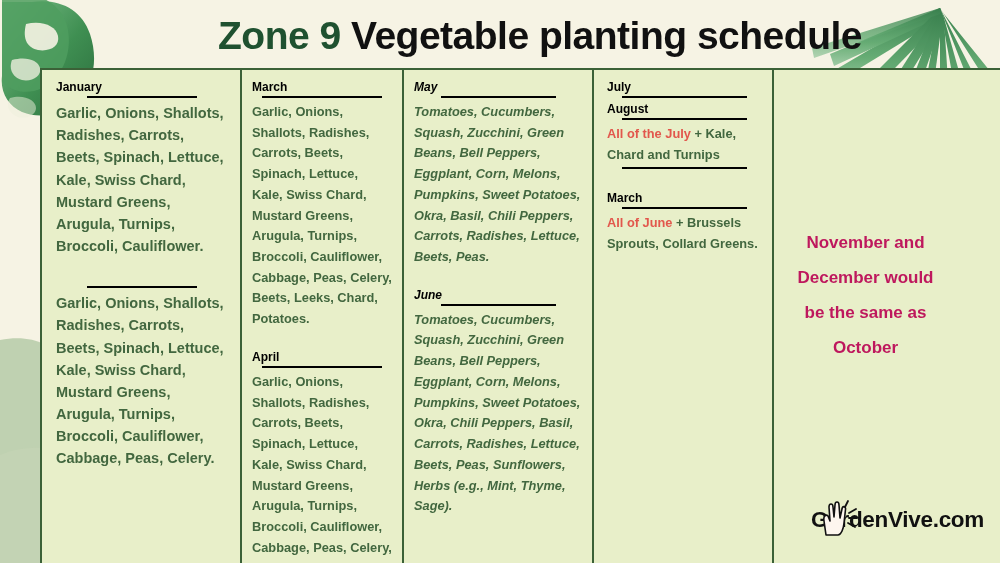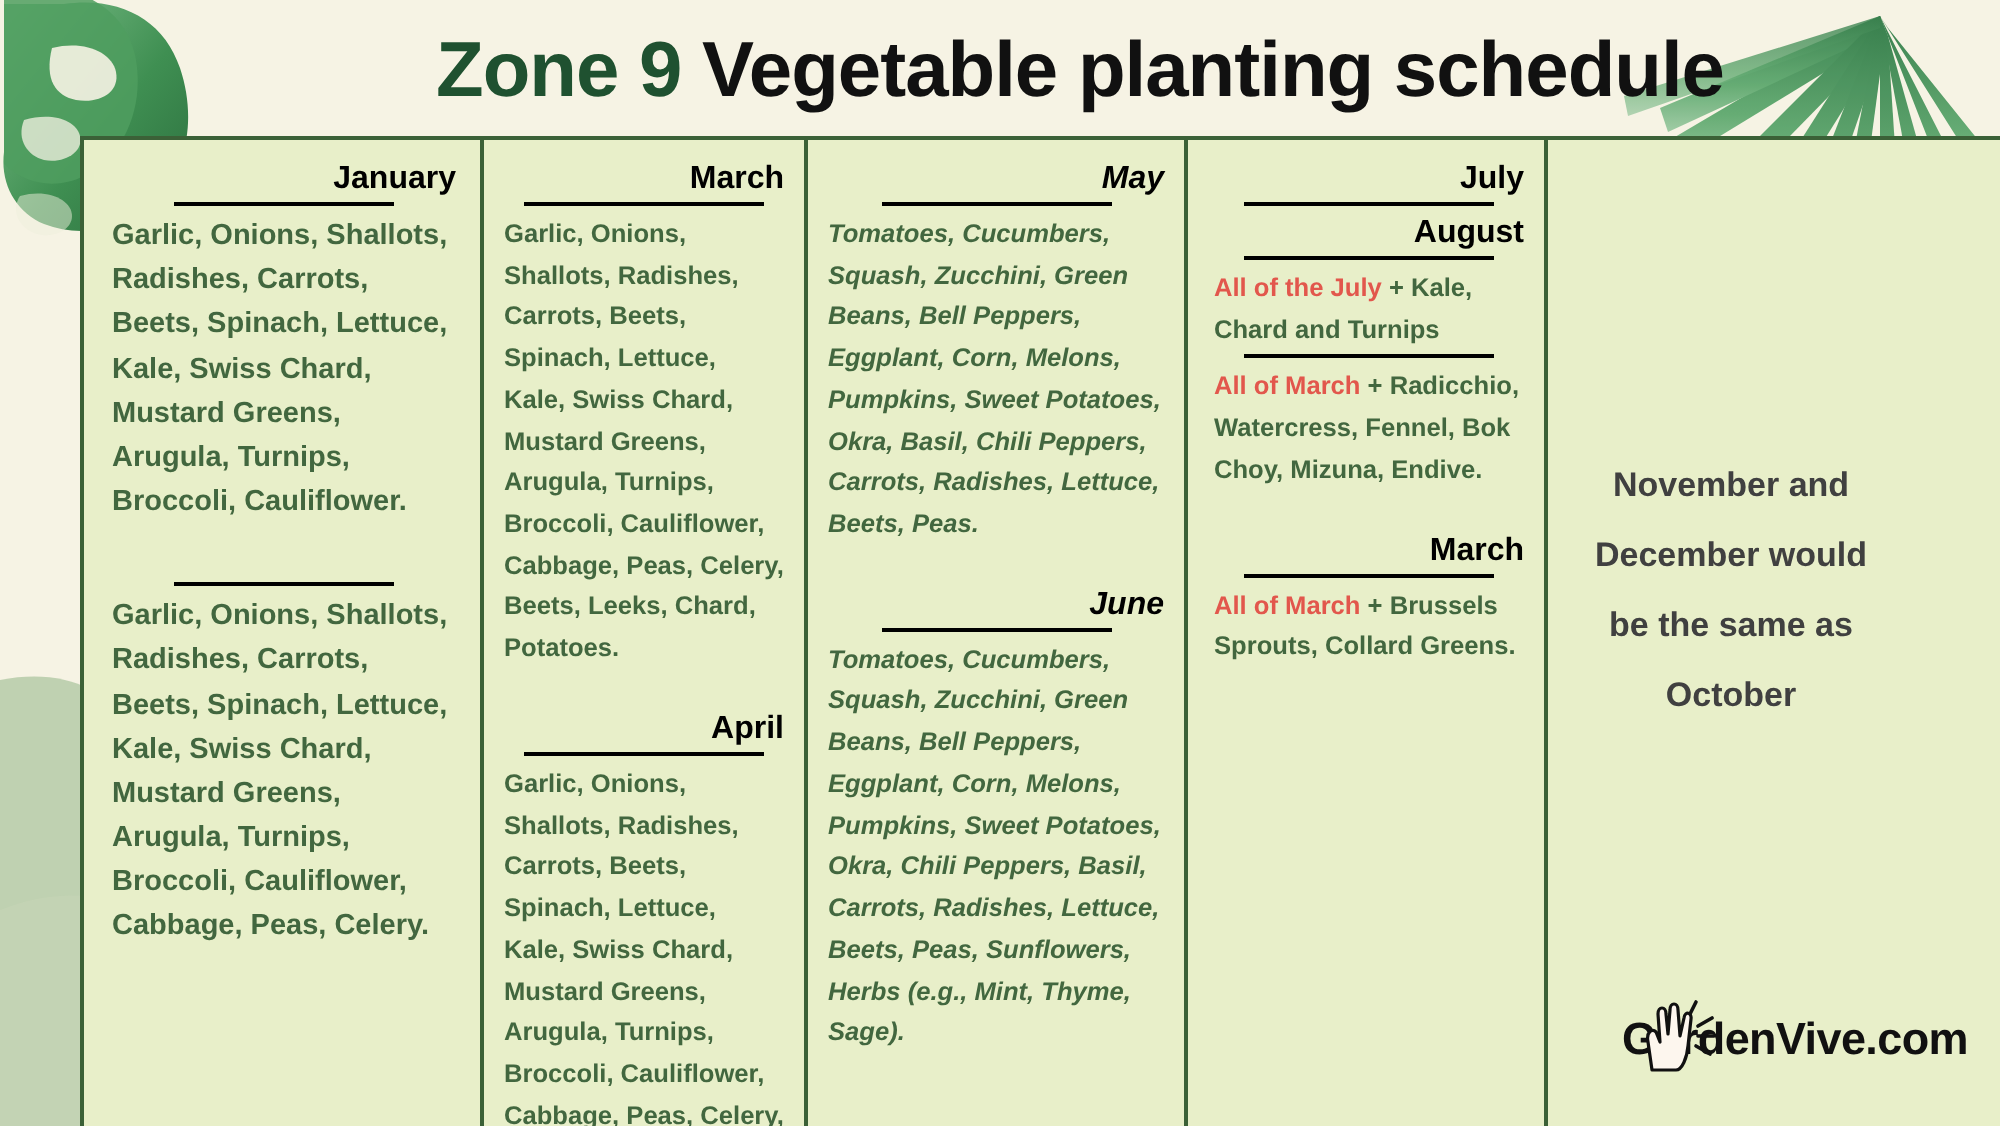--- a/index.html
+++ b/index.html
@@ -44,22 +44,22 @@
     position:relative;
   }
   .col.gap{border-left:3px solid #e8efc9;}
   .col1{width:200px;padding:6px 12px 0 14px;}
   .col2{width:162px;}
   .col3{width:190px;font-style:italic;}
   .col4{width:180px;}
   .col5{width:180px;border-right:none;display:flex;align-items:flex-start;}
 
   .month{
-    text-align:right;
-    font-size:16px;font-weight:bold;color:#000;
+    text-align:left;
+    font-size:12px;font-weight:bold;color:#000;
     margin:4px 0 0 0;line-height:1.25;
   }
   .rule{
     height:0;border-bottom:2.5px solid #000;
     margin:1px auto 4px auto;
   }
   .rule-w1{width:110px;}
   .rule-w2{width:120px;}
   .rule-w3{width:115px;}
   .rule-w4{width:125px;}
@@ -73,21 +73,21 @@
   .c2 .veg{font-size:12.8px;line-height:1.62;}
   .c3 .veg{font-size:12.8px;line-height:1.62;}
   .c4 .veg{font-size:12.8px;line-height:1.62;}
 
   .allof{color:#e2574c;}
 
   .spacer-sm{height:14px;}
   .spacer-md{height:26px;}
 
   .note{
-    color:#404040;font-weight:bold;font-size:17px;line-height:2.05;
+    color:#be185d;font-weight:bold;font-size:17px;line-height:2.05;
     text-align:center;width:100%;margin-top:150px;
   }
 
   
   .brand{
     position:absolute;right:16px;bottom:30px;z-index:6;
     font-size:22.5px;font-weight:bold;color:#111;letter-spacing:-0.3px;
   }
   .cursor{
     position:absolute;right:120px;bottom:-4px;width:52px;height:40px;z-index:6;
@@ -181,26 +181,25 @@
 
   <div class="col col4 c4 gap">
     <div class="month">July</div>
     <div class="rule rule-w4"></div>
 
     <div class="month">August</div>
     <div class="rule rule-w4"></div>
     <div class="veg"><span class="allof">All of the July</span><span> + </span><span>Kale, Chard and Turnips</span></div>
 
     <div class="rule rule-w4"></div>
-    <div class="veg"><span class="allof">All of March</span><span> + </span><span>Radicchio, Watercress, Fennel, Bok Choy, Mizuna, Endive.</span></div>
 
     <div class="spacer-sm"></div>
     <div class="month">March</div>
     <div class="rule rule-w4"></div>
-    <div class="veg"><span class="allof">All of March</span><span> + </span><span>Brussels Sprouts, Collard Greens.</span></div>
+    <div class="veg"><span class="allof">All of June</span><span> + </span><span>Brussels Sprouts, Collard Greens.</span></div>
   </div>
 
   <div class="col col5 gap">
     <div class="note">November and December would be the same as October</div>
   </div>
 </div>
 
 <div class="brand">
   <span>GardenVive.com</span>
   <svg class="cursor" viewBox="0 0 52 40" xmlns="http://www.w3.org/2000/svg">

